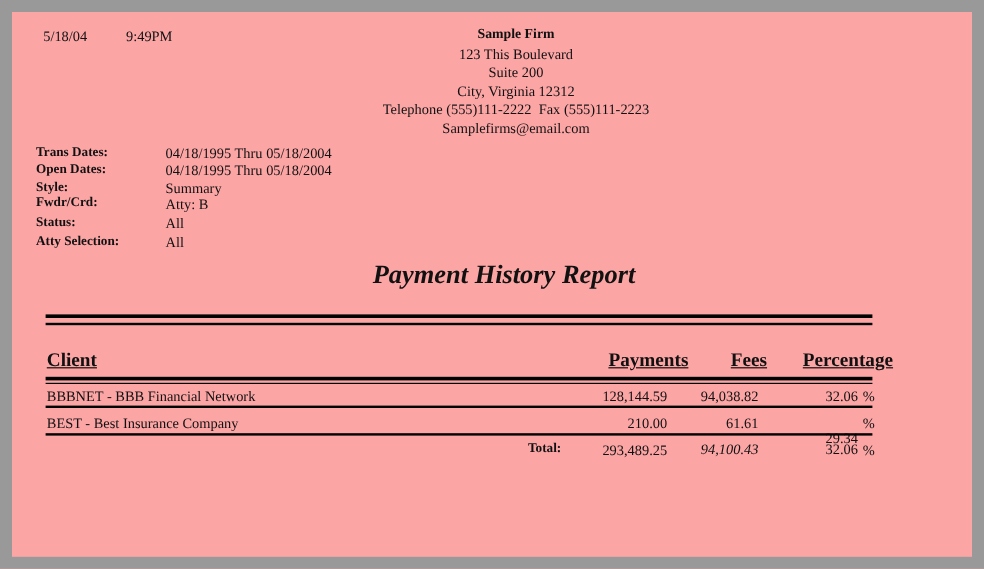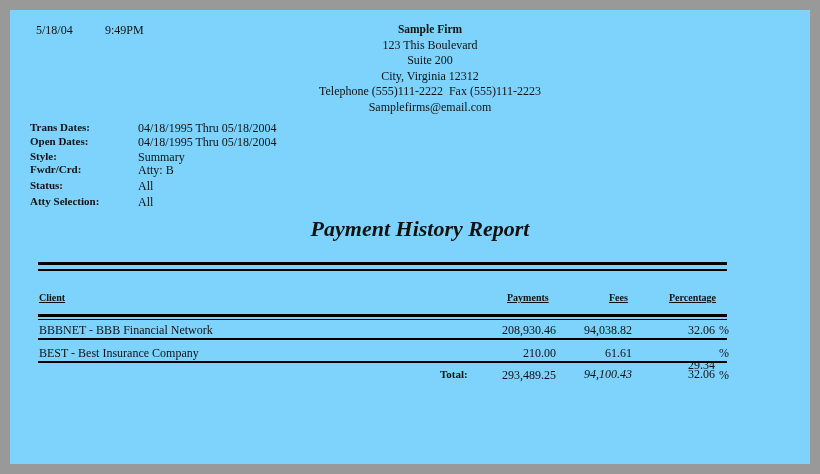--- a/index.html
+++ b/index.html
@@ -1,30 +1,30 @@
 <!DOCTYPE html>
 <html><head>
   <meta charset="utf-8">
   <style>
     html, body { margin: 0; padding: 0; }
     body {
       width: 820px; height: 474px; background: #999999; position: relative; overflow: hidden;
       font-family: "Liberation Serif", "DejaVu Serif", serif; color: #111;
     }
-    .page { position: absolute; left: 10px; top: 10px; width: 800px; height: 454px; background: #7dd3fc; }
+    .page { position: absolute; left: 10px; top: 10px; width: 800px; height: 454px; background: #fca5a5; }
     .abs { position: absolute; white-space: nowrap; }
     .hdr-date { left: 26px; top: 13px; font-size: 12px; }
     .hdr-time { left: 95px; top: 13px; font-size: 12px; }
     .firm-block { position: absolute; left: 310px; top: 12px; width: 220px; text-align: center; font-size: 12px; line-height: 15.6px; }
     .firm-name { font-weight: bold; font-size: 11.5px; }
     .crit-label { position: absolute; left: 20px; font-weight: bold; font-size: 11px; }
     .crit-value { position: absolute; left: 128px; font-size: 12px; }
     .title { position: absolute; left: 0; width: 820px; top: 206px; text-align: center; font-weight: bold; font-style: italic; font-size: 22px; }
     .rule { position: absolute; left: 28px; width: 689px; background: #000; }
-    .colhead { position: absolute; top: 282px; font-size: 10px; font-weight: bold; text-decoration: underline; }
+    .colhead { position: absolute; top: 282px; font-size: 16px; font-weight: bold; text-decoration: underline; }
     .cell { position: absolute; font-size: 12px; }
     .num { text-align: right; }
   </style>
 </head>
 <body>
 
 <div class="page">
   <span class="abs hdr-date">5/18/04</span>
   <span class="abs hdr-time">9:49PM</span>
 
@@ -60,21 +60,21 @@
   <span class="colhead" style="left:29px;">Client</span>
   <span class="colhead" style="left:497px;">Payments</span>
   <span class="colhead" style="left:599px;">Fees</span>
   <span class="colhead" style="left:659px;">Percentage</span>
 
   <div class="rule" style="top:304px; height:3px;"></div>
   <div class="rule" style="top:309px; height:1px;"></div>
 
   <div>
     <span class="cell" style="left:29px; top:313px;">BBBNET - BBB Financial Network</span>
-    <span class="cell num" style="left:440px; width:106px; top:313px;">208,930.46</span>
+    <span class="cell num" style="left:440px; width:106px; top:313px;">128,144.59</span>
     <span class="cell num" style="left:560px; width:62px; top:313px;">94,038.82</span>
     <span class="cell num" style="left:650px; width:55px; top:313px;">32.06</span>
     <span class="cell" style="left:709px; top:313px;">%</span>
   </div>
   <div class="rule" style="top:328px; height:2px;"></div>
 
   <div>
     <span class="cell" style="left:29px; top:336px;">BEST - Best Insurance Company</span>
     <span class="cell num" style="left:440px; width:106px; top:336px;">210.00</span>
     <span class="cell num" style="left:560px; width:62px; top:336px;">61.61</span>

